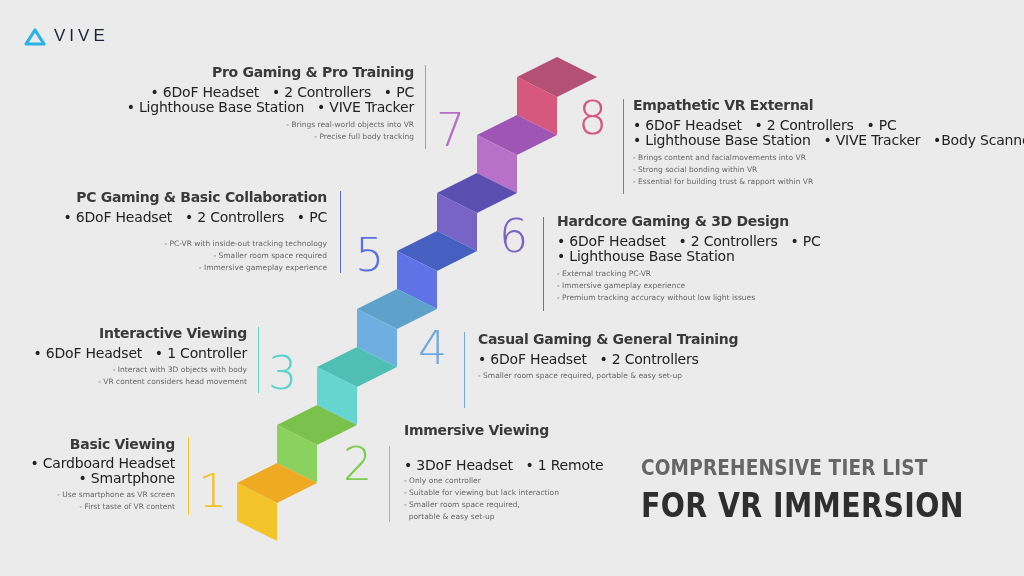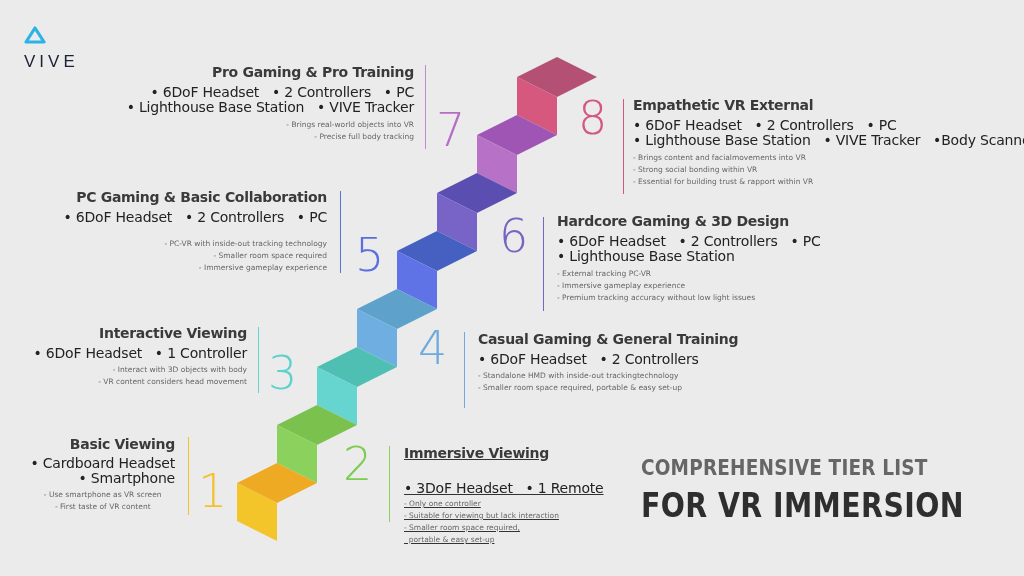--- a/index.html
+++ b/index.html
@@ -4,21 +4,21 @@
 <style>
   html, body { margin: 0; padding: 0; }
   body {
     width: 1024px; height: 576px; overflow: hidden;
     background: #ebebeb;
     font-family: "DejaVu Sans", sans-serif;
     position: relative;
     color: #333;
   }
   .abs { position: absolute; }
-  #logo { left: 24px; top: 26px; display: flex; align-items: flex-start; gap: 8px; flex-direction: column; }
+  #logo { left: 24px; top: 26px; display: flex; align-items: flex-end; gap: 8px; }
   #logo .wordmark { font-family: "Liberation Sans", sans-serif; font-size: 17px; letter-spacing: 4px; color: #1b2236; font-weight: 400; }
   #stairs { left: 0; top: 0; width: 1024px; height: 576px; }
 
   .tier { position: absolute; }
   .tier .title { font-family: "DejaVu Sans", sans-serif; font-weight: bold; font-size: 14px; color: #3a3a3a; white-space: nowrap; letter-spacing: -0.3px; }
   .tier .req { font-family: "DejaVu Sans", sans-serif; font-size: 14px; color: #222; white-space: nowrap; line-height: 15px; letter-spacing: -0.2px; }
   .tier .desc { font-family: "DejaVu Sans", sans-serif; font-size: 7.5px; color: #666; white-space: nowrap; line-height: 12px; }
   .tier.left { text-align: right; }
   .tier.right { text-align: left; }
   .vline { position: absolute; width: 1px; }
@@ -72,31 +72,31 @@
       <polygon points="237,483 277,503 277,541 237,521" fill="#f4c42b"></polygon>
     </g>
   </svg>
 
 <div class="tier left" style="right:849px; top:436px;">
   <div class="title">Basic Viewing</div>
   <div style="margin-top:4px;">
     <div class="req">• Cardboard Headset</div>
     <div class="req">• Smartphone</div>
   </div>
-  <div style="margin-top:3px;text-align:center;">
+  <div style="margin-top:3px;">
     <div class="desc">- Use smartphone as VR screen</div>
     <div class="desc">- First taste of VR content</div>
   </div>
 </div>
 <div class="vline" style="left:188px; top:437px; height:78px; background:#f3c22b;"></div>
 <div class="num" style="left:198px; top:468px; color:#f3c22b;">1</div>
 
 <div class="num" style="left:343px; top:441px; color:#7dcc52;">2</div>
 <div class="vline" style="left:389px; top:446px; height:76px; background:#8ad15d;"></div>
-<div class="tier right" style="left:404px; top:445px;text-decoration:underline;">
+<div class="tier right" style="left:404px; top:422px;">
   <div class="title">Immersive Viewing</div>
   <div style="margin-top:20px;">
     <div class="req" style="white-space:pre;">• 3DoF Headset   • 1 Remote</div>
   </div>
   <div style="margin-top:2px;">
     <div class="desc">- Only one controller</div>
     <div class="desc">- Suitable for viewing but lack interaction</div>
     <div class="desc">- Smaller room space required,</div>
     <div class="desc" style="white-space:pre;">  portable &amp; easy set-up</div>
   </div>
@@ -116,21 +116,20 @@
 <div class="num" style="left:268px; top:350px; color:#5ed1cb;">3</div>
 
 <div class="num" style="left:418px; top:325px; color:#6fa9dd;">4</div>
 <div class="vline" style="left:464px; top:332px; height:76px; background:#6fa9dd;"></div>
 <div class="tier right" style="left:478px; top:331px;">
   <div class="title">Casual Gaming &amp; General Training</div>
   <div style="margin-top:5px;">
     <div class="req" style="white-space:pre;">• 6DoF Headset   • 2 Controllers</div>
   </div>
   <div style="margin-top:3px;">
-    <div class="desc">- Standalone HMD with inside-out trackingtechnology</div>
     <div class="desc">- Smaller room space required, portable &amp; easy set-up</div>
   </div>
 </div>
 
 <div class="tier left" style="right:697px; top:189px;">
   <div class="title">PC Gaming &amp; Basic Collaboration</div>
   <div style="margin-top:5px;">
     <div class="req" style="white-space:pre;">• 6DoF Headset   • 2 Controllers   • PC</div>
   </div>
   <div style="margin-top:13px;">

